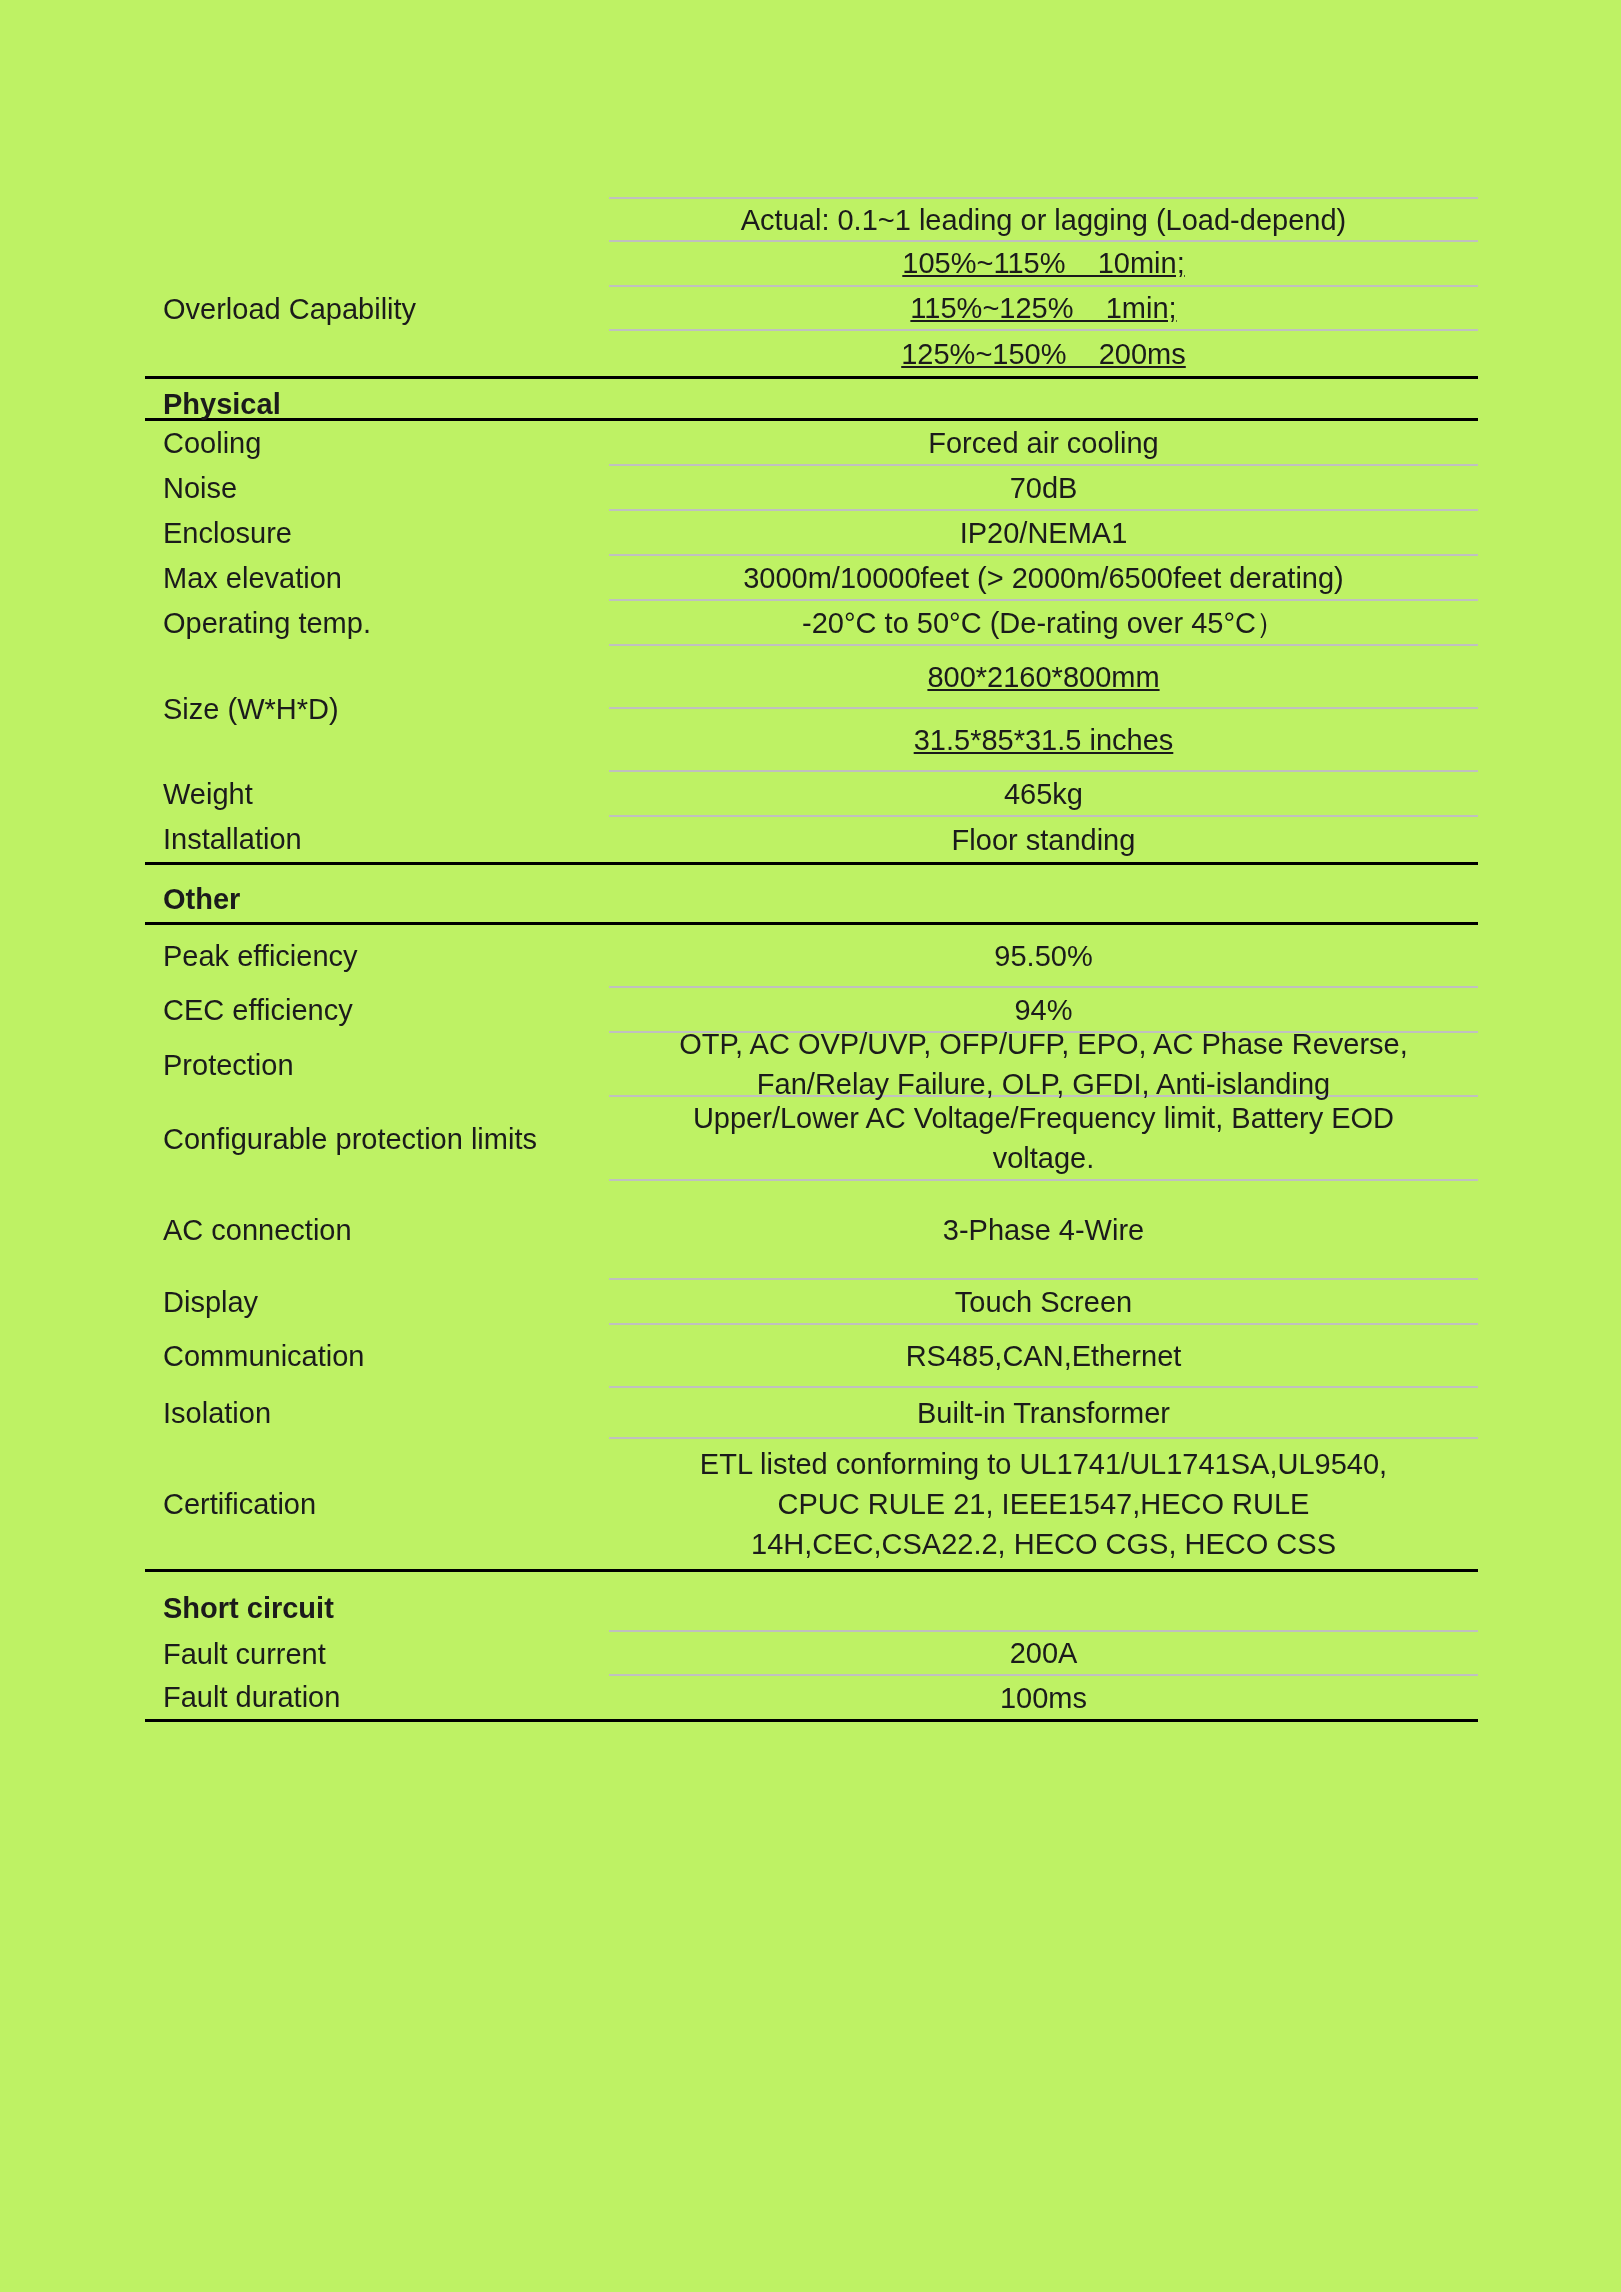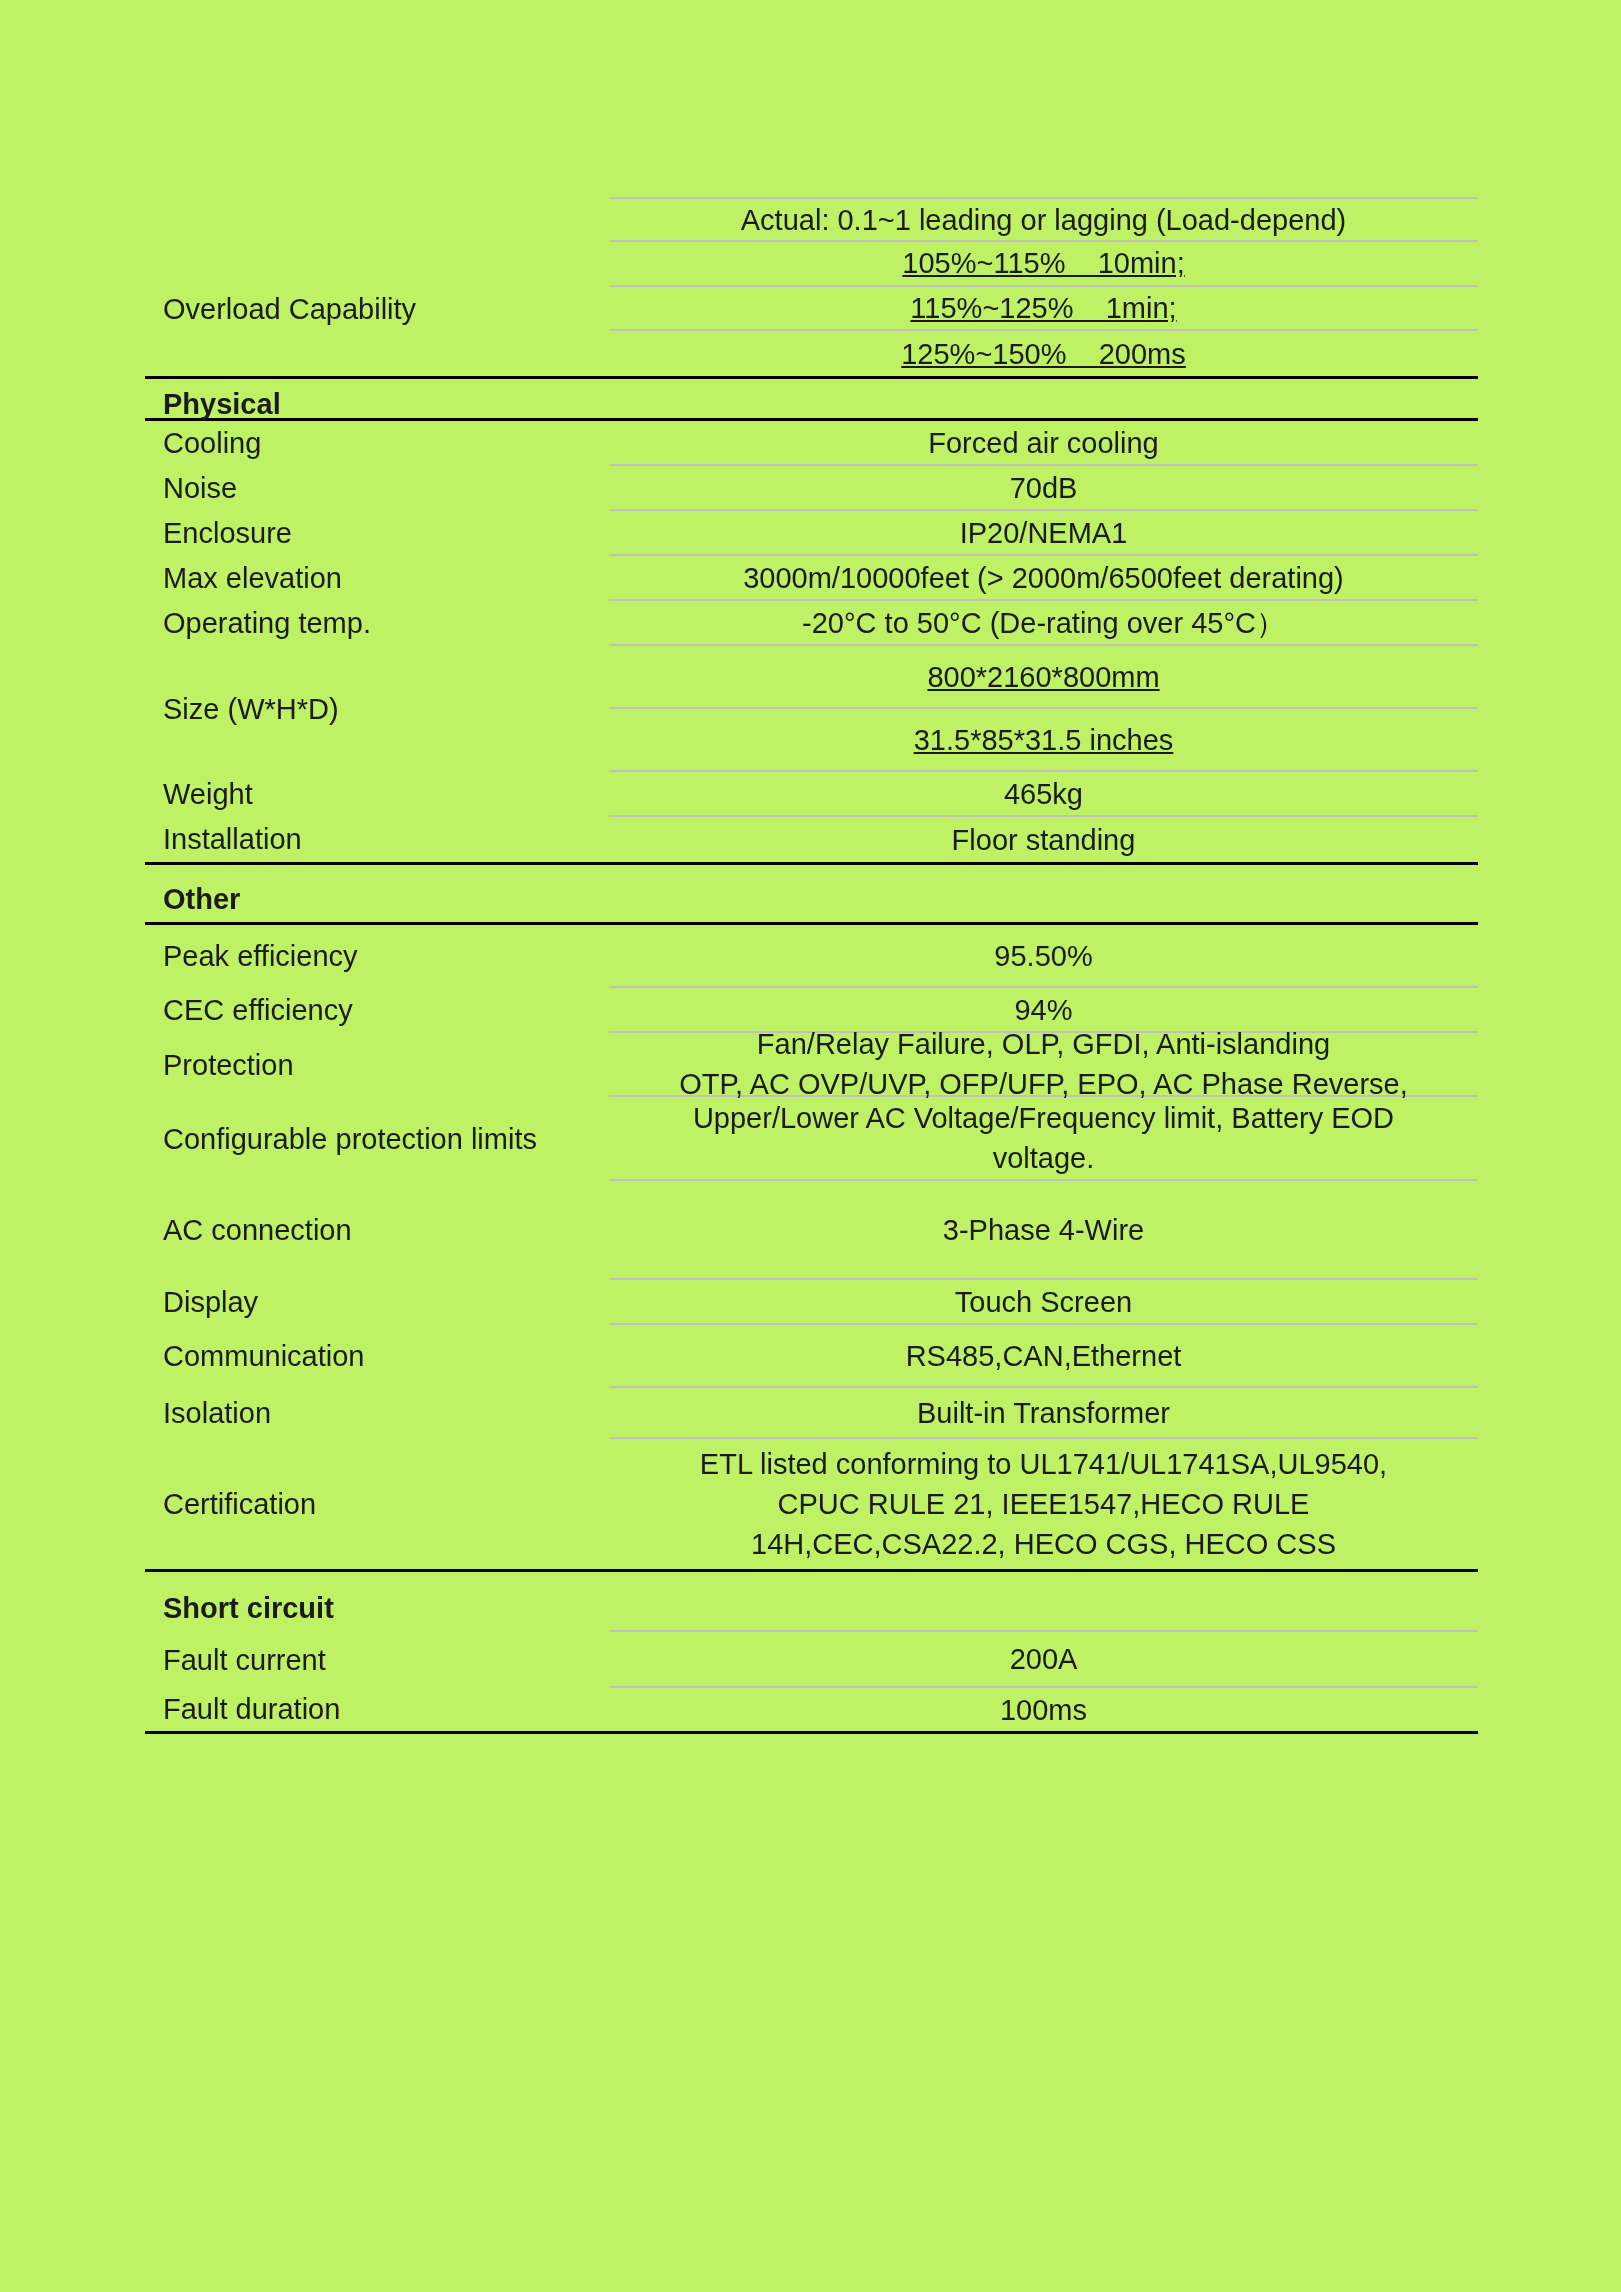--- a/index.html
+++ b/index.html
@@ -28,21 +28,21 @@
   }
   .stack { width:869px; display:flex; flex-direction:column;text-decoration:underline; }
   .stack .val { width:100%; }
   .line-b { border-bottom:2.7px solid #c0c0c0; }
   .line-t { border-top:2.7px solid #c0c0c0; }
   .sec { border-top:3.6px solid #000000; }
   .sec.closed { border-bottom:3.6px solid #000000; }
   .sec .lbl { font-weight:bold;margin-top:12px; }
   .pre { white-space:pre-wrap; }
   .vline { line-height:40px; }
-  .h48{height:43px} .h49{height:56px} .h50{height:45px} .h52{height:63px}
+  .h48{height:43px} .h49{height:44px} .h50{height:45px} .h52{height:63px}
   .h57{height:51px} .h98{height:84px} .h100{height:64px} .h110{height:99px}
   .h145{height:130px} .h150{height:134px}
   .end-line { width:100%; height:0; border-top:3.6px solid #000000; }
 </style>
 </head>
 <body>
 
 <div class="page">
   <div class="spec-table">
 
@@ -150,22 +150,22 @@
     <div class="t-row h50">
       <div class="lbl">CEC efficiency</div>
       <div class="val line-b">
         <div class="vline">94%</div>
       </div>
     </div>
 
     <div class="t-row h100">
       <div class="lbl">Protection</div>
       <div class="val line-b">
+        <div class="vline">OTP, AC OVP/UVP, OFP/UFP, EPO, AC Phase Reverse,</div>
         <div class="vline">Fan/Relay Failure, OLP, GFDI, Anti-islanding</div>
-        <div class="vline">OTP, AC OVP/UVP, OFP/UFP, EPO, AC Phase Reverse,</div>
       </div>
     </div>
 
     <div class="t-row h98">
       <div class="lbl">Configurable protection limits</div>
       <div class="val line-b">
         <div class="vline">Upper/Lower AC Voltage/Frequency limit, Battery EOD</div>
         <div class="vline">voltage.</div>
       </div>
     </div>

